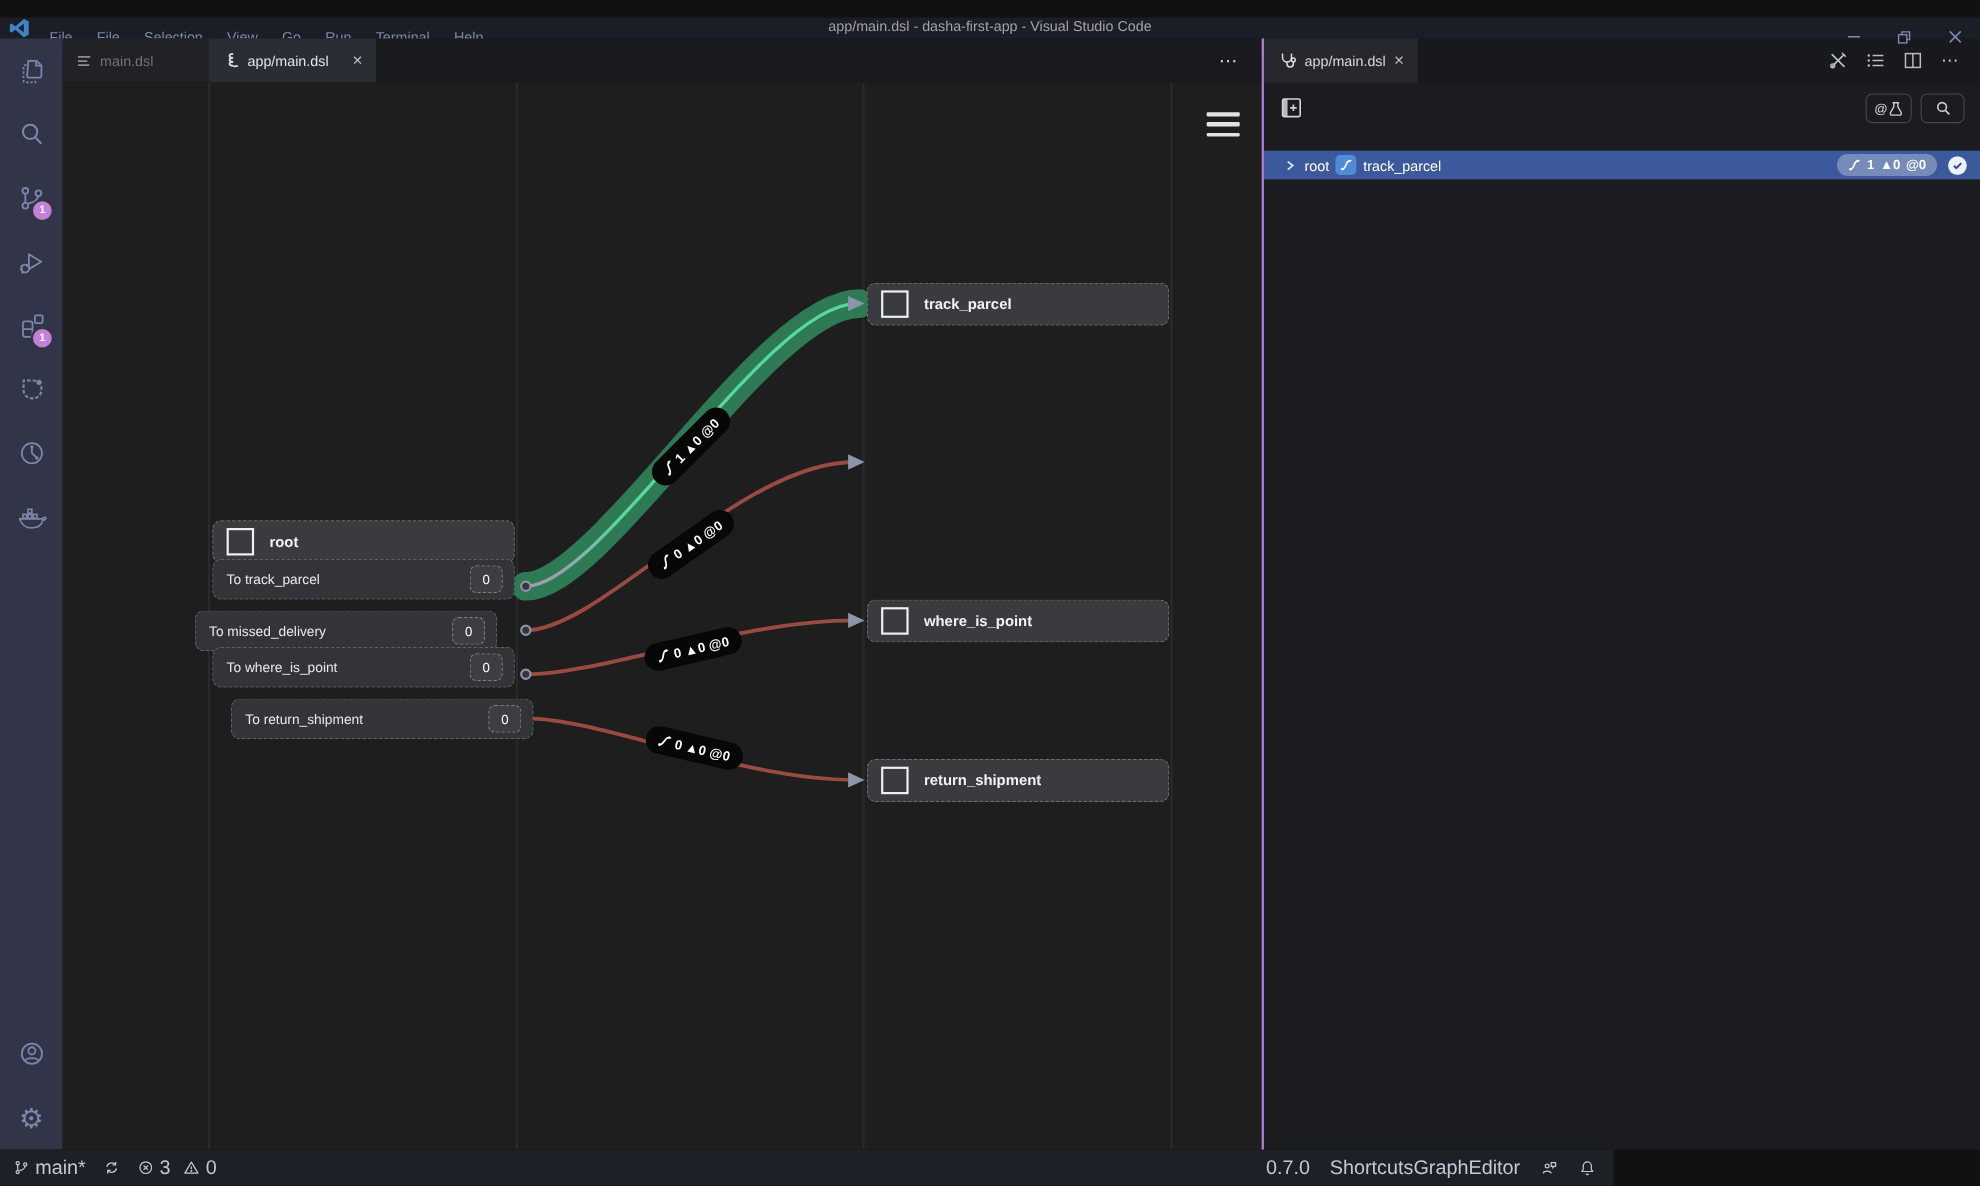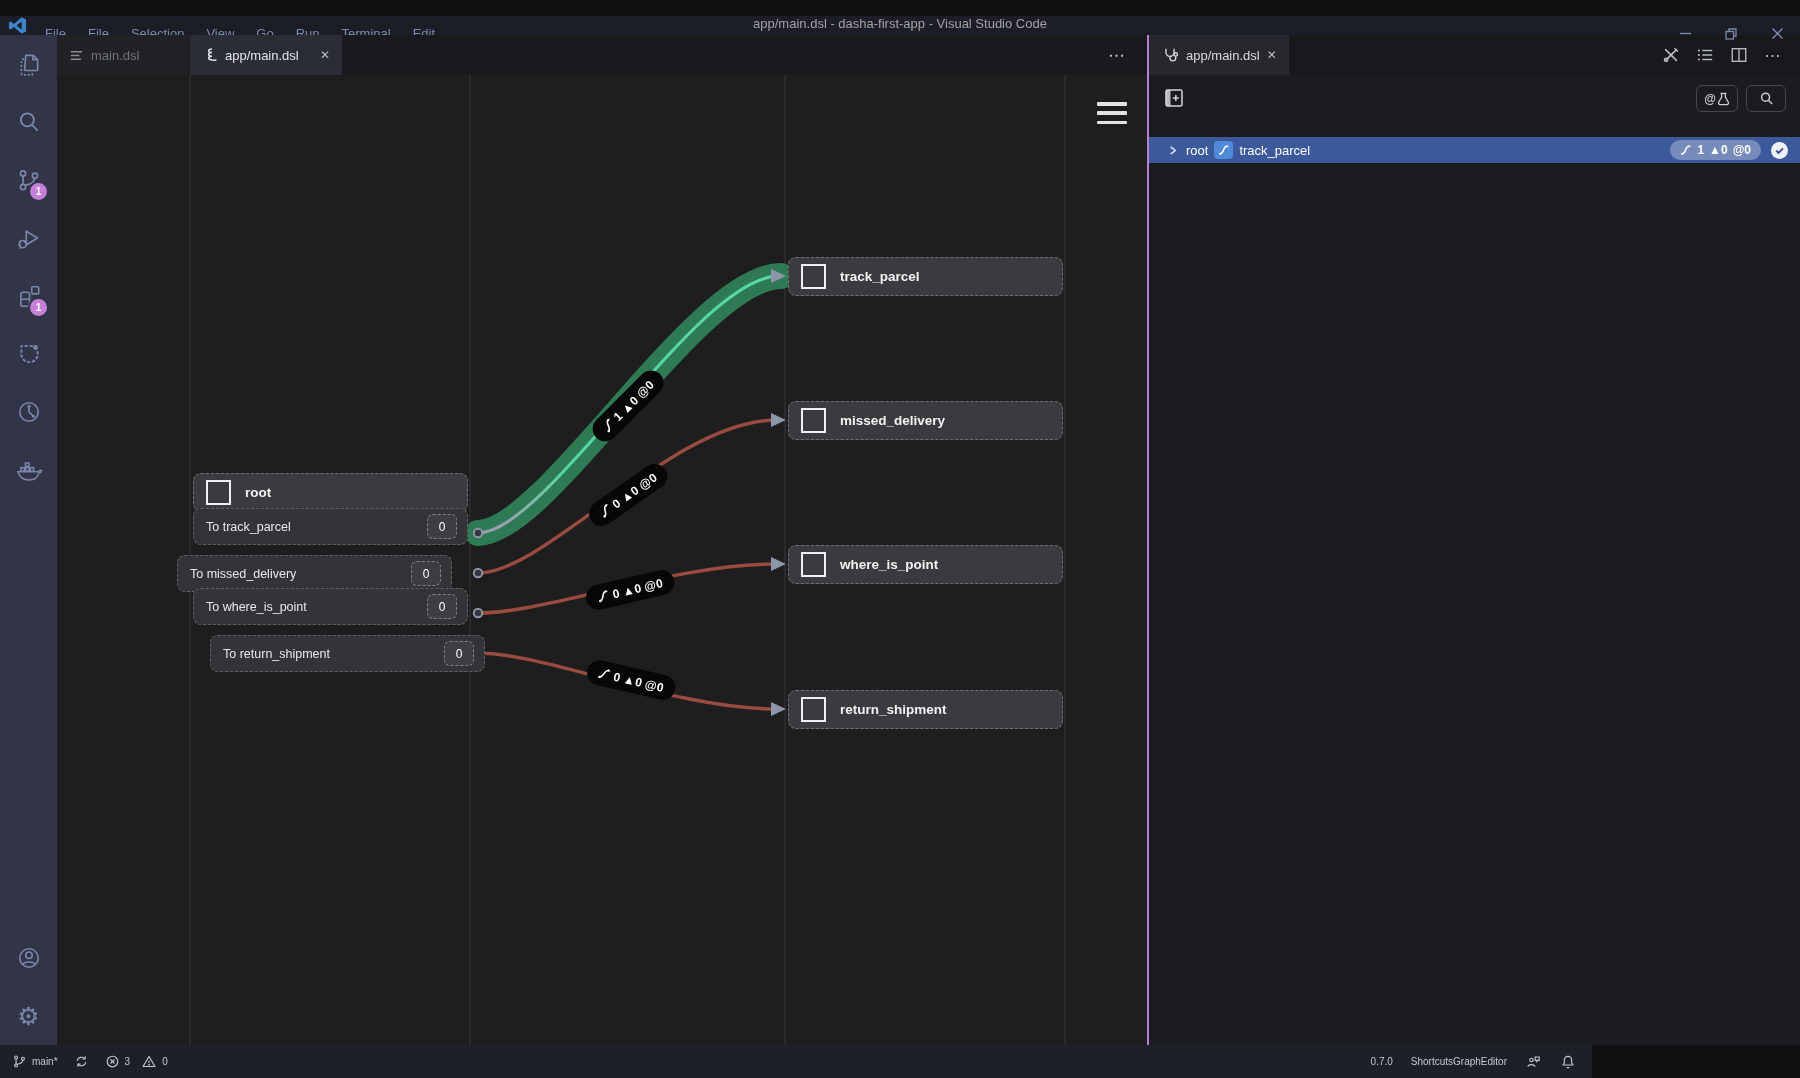--- a/index.html
+++ b/index.html
@@ -85,22 +85,22 @@
             display:flex;align-items:center;color:#fff;font-size:13px;box-sizing:border-box;padding:0 12px 0 18px;}
   .tree-row .chev{margin-right:8px;display:flex;color:#e6ebf5;}
   .chip{width:19px;height:18px;border-radius:4px;background:#4f8bd9;display:flex;align-items:center;
         justify-content:center;margin:0 6px;color:#fff;}
   .row-badge{margin-left:auto;background:rgba(255,255,255,.30);border-radius:12px;height:20px;
              display:flex;align-items:center;gap:5px;padding:0 10px;font-size:12px;font-weight:bold;color:#fff;}
   .check-circle{width:17px;height:17px;border-radius:50%;background:#eef1f7;margin-left:10px;
                 display:flex;align-items:center;justify-content:center;color:#2e4d8d;}
 
   
-  .statusbar{position:absolute;left:0;top:1045px;width:1592px;height:33px;background:#1d2026;
-             display:flex;align-items:center;color:#c2c8d8;font-size:10px;justify-content:center;}
+  .statusbar{position:absolute;left:0;top:1045px;width:1467px;height:33px;background:#1d2026;
+             display:flex;align-items:center;color:#c2c8d8;font-size:18px;justify-content:center;}
   .sb-left{display:flex;align-items:center;gap:16px;padding-left:12px;}
   .sb-right{margin-left:auto;display:flex;align-items:center;gap:18px;padding-right:16px;}
   .sb-item{display:flex;align-items:center;gap:5px;}
 </style>
 </head>
 <body>
 
 <svg width="0" height="0" style="position:absolute">
   <defs>
     <symbol id="i-trans" viewBox="0 0 14 14">
@@ -124,21 +124,21 @@
       </svg>
   </div>
   <nav class="menus">
     <span>File</span>
     <span>File</span>
     <span>Selection</span>
     <span>View</span>
     <span>Go</span>
     <span>Run</span>
     <span>Terminal</span>
-    <span>Edit</span>
+    <span>Help</span>
   </nav>
   <div class="win-title">app/main.dsl - dasha-first-app - Visual Studio Code</div>
   <div class="win-controls">
     <div class="wc">
       <svg width="13" height="13" viewBox="0 0 13 13">
           <line x1="1" y1="6.5" x2="12" y2="6.5" stroke="currentColor" stroke-width="1.4"></line>
         </svg>
     </div>
     <div class="wc">
       <svg width="14" height="14" viewBox="0 0 14 14" fill="none" stroke="currentColor" stroke-width="1.3">
@@ -298,26 +298,20 @@
   </div>
   <div class="trow" style="left:136px;top:560px;margin-left:17px;">
     <span class="tlabel">To return_shipment</span>
     <span class="tcount">0</span>
   </div>
 
   <div class="gnode" style="left:731px;top:182px;">
     <div class="gnode-head">
       <span class="checkbox"></span>
       <span class="nlabel">track_parcel</span>
-    </div>
-  </div>
-  <div class="gnode" style="left:731px;top:326px;">
-    <div class="gnode-head">
-      <span class="checkbox"></span>
-      <span class="nlabel">missed_delivery</span>
     </div>
   </div>
   <div class="gnode" style="left:731px;top:615px;">
     <div class="gnode-head">
       <span class="checkbox"></span>
       <span class="nlabel">return_shipment</span>
     </div>
   </div>
   <div class="gnode" style="left:731px;top:470px;">
     <div class="gnode-head">

